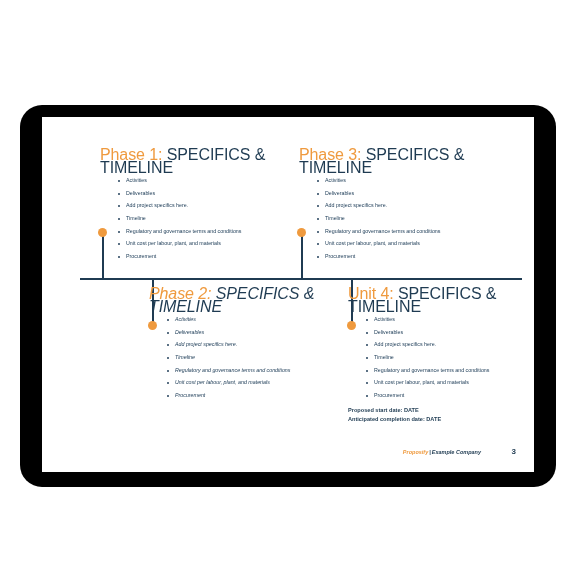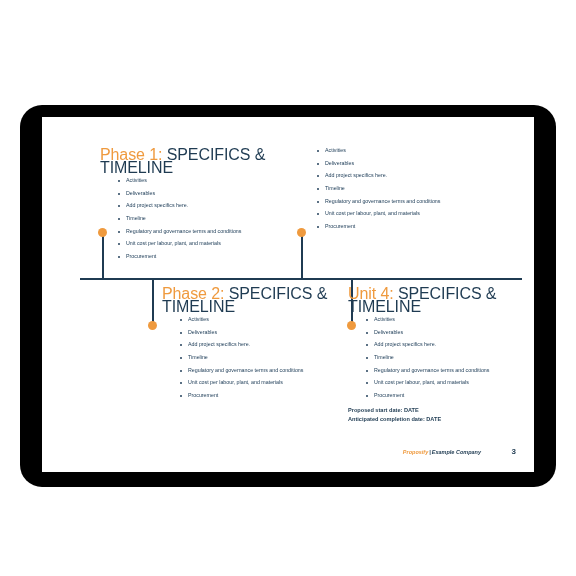--- a/index.html
+++ b/index.html
@@ -70,21 +70,21 @@
   .stem-p3 { left: 259px; top: 116px; height: 46px; }
   .dot-p3  { left: 255px; top: 111px; }
 
   .stem-p4 { left: 309px; top: 163px; height: 46px; }
   .dot-p4  { left: 305px; top: 204px; }
 
   
   .phase-block { position: absolute; }
   #phase-1 { left: 58px;  top: 31px;  width: 196px; }
   #phase-3 { left: 257px; top: 31px;  width: 196px; }
-  #phase-2 { left: 120px; top: 170px; width: 200px; }
+  #phase-2 { left: 107px; top: 170px; width: 200px; font-style: italic; }
   #phase-4 { left: 306px; top: 170px; width: 200px; }
 
   .phase-title {
     font-size: 16px;
     line-height: 13.4px;
     color: #1f3b52;
     font-weight: 400;
     letter-spacing: -0.1px;
     margin: 0 0 3px 0;
   }
@@ -194,20 +194,24 @@
         <li>Deliverables</li>
         <li>Add project specifics here.</li>
         <li>Timeline</li>
         <li>Regulatory and governance terms and conditions</li>
         <li>Unit cost per labour, plant, and materials</li>
         <li>Procurement</li>
       </ul>
     </div>
 
     <div class="phase-block" id="phase-3">
+      <div class="phase-title">
+        <span class="phase-label">Phase 3:</span>
+        <span class="phase-topic">SPECIFICS &amp; TIMELINE</span>
+      </div>
       <ul class="phase-list">
         <li>Activities</li>
         <li>Deliverables</li>
         <li>Add project specifics here.</li>
         <li>Timeline</li>
         <li>Regulatory and governance terms and conditions</li>
         <li>Unit cost per labour, plant, and materials</li>
         <li>Procurement</li>
       </ul>
     </div>

